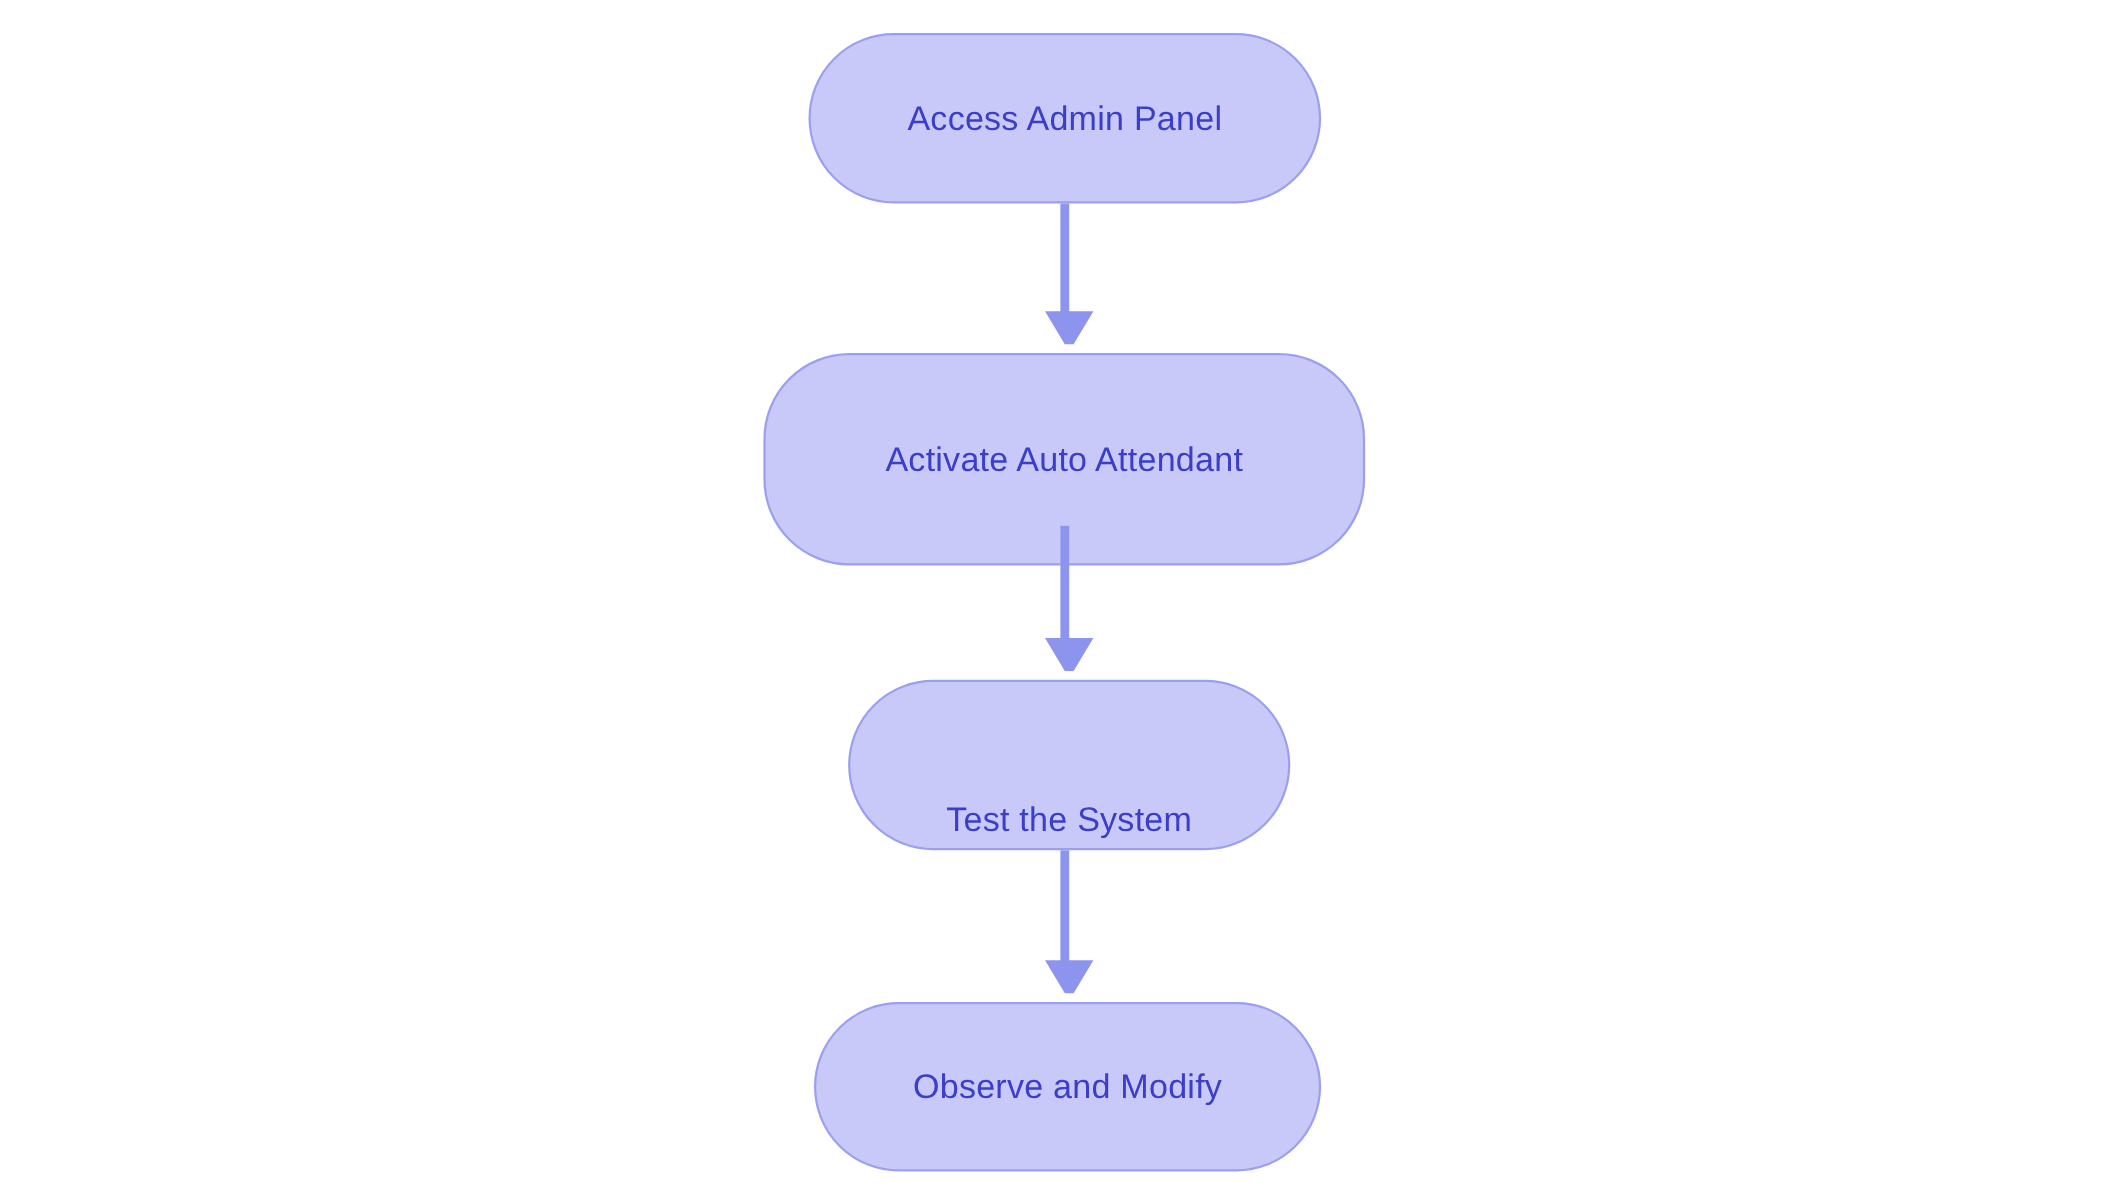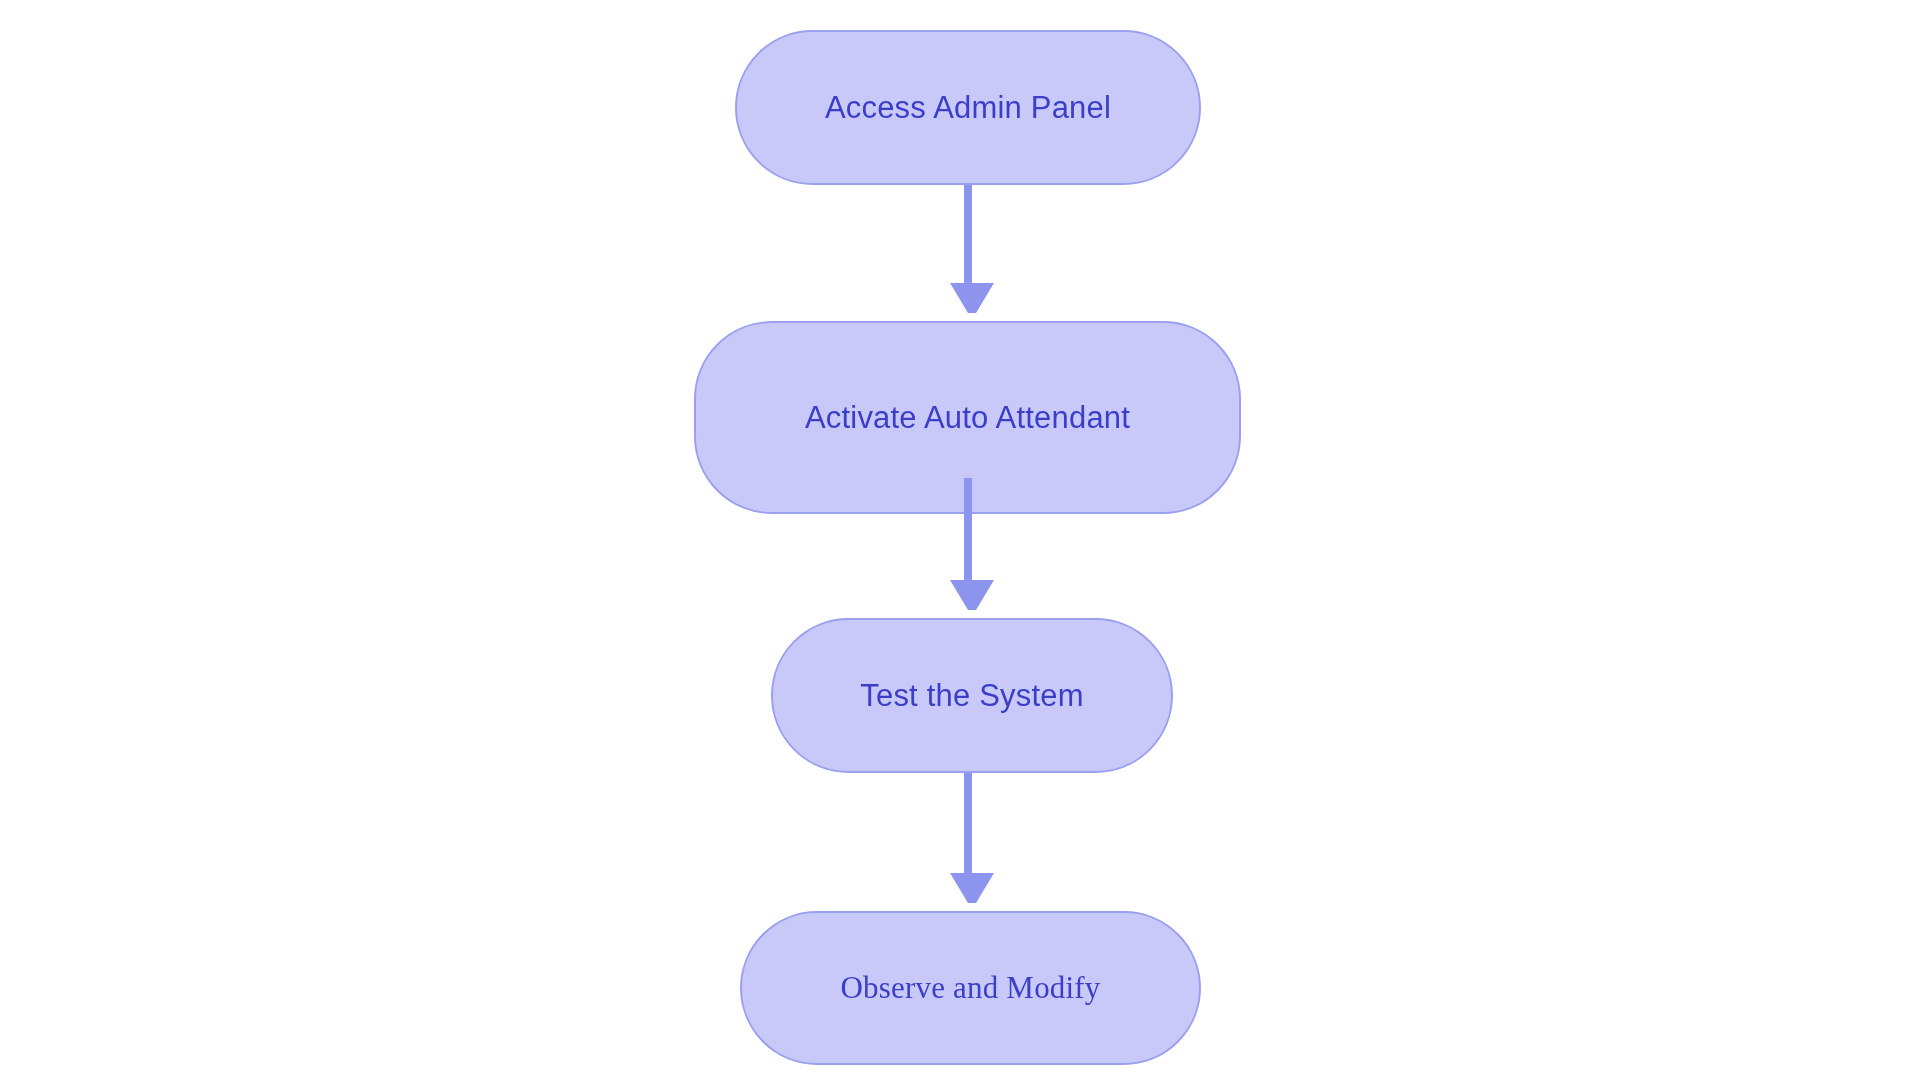--- a/index.html
+++ b/index.html
@@ -55,22 +55,22 @@
     bottom: 0;
     width: 0;
     height: 0;
     border-left: 18px solid transparent;
     border-right: 18px solid transparent;
     border-top: 30px solid var(--arrow);
   }
   
   #node-0 { left: 727px; top: 22px;  width: 466px; height: 155px; }
   #node-1 { left: 686px; top: 313px; width: 547px; height: 193px; }
-  #node-2 { left: 763px; top: 610px; width: 402px; height: 155px; }
-  #node-3 { left: 732px; top: 903px; width: 461px; height: 154px; font-family: Liberation Serif, serif; }
+  #node-2 { left: 763px; top: 610px; width: 402px; height: 155px; align-items: flex-end; }
+  #node-3 { left: 732px; top: 903px; width: 461px; height: 154px; }
   #arrow-0 { left: 942px; top: 177px; height: 136px; }
   #arrow-1 { left: 942px; top: 470px; height: 140px; }
   #arrow-2 { left: 942px; top: 765px; height: 138px; }
 </style>
 </head>
 <body>
 
 <div class="canvas">
 
   <div class="node" id="node-0">

